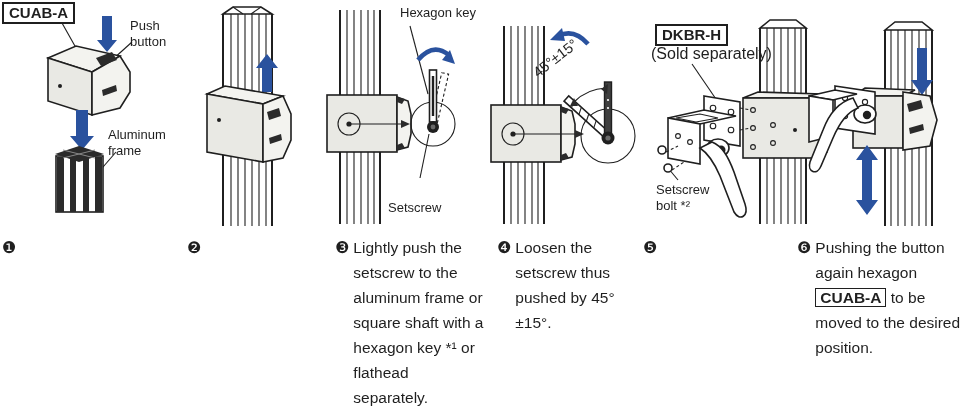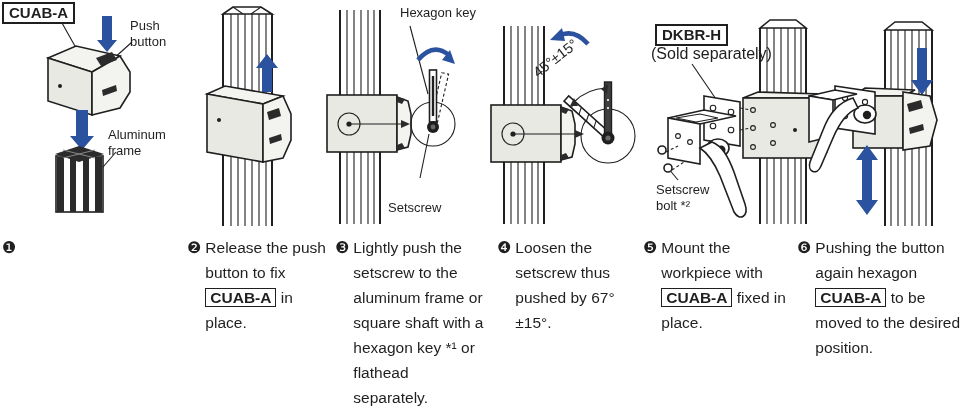--- a/index.html
+++ b/index.html
@@ -238,32 +238,30 @@
 
       <polygon class="blue" points="72,145 83,160 77,160 77,200 83,200 72,215 61,200 67,200 67,160 61,160"></polygon>
     </svg>
   </div>
 
   <div class="step" style="left:2px;width:182px;">
     <span class="n">❶</span>
   </div>
   <div class="step" style="left:187px;width:142px;">
     <span class="n">❷</span>
-    <span class="t"><span>Release the push button to fix </span><span class="pn">CUAB-A</span><span> in place.</span></span>
   </div>
   <div class="step" style="left:335px;width:152px;">
     <span class="n">❸</span>
     <span class="t"><span>Lightly push the setscrew to the aluminum frame or square shaft with a hexagon key *¹ or flathead separately.</span><span></span></span>
   </div>
   <div class="step" style="left:497px;width:140px;">
     <span class="n">❹</span>
-    <span class="t"><span>Loosen the setscrew thus pushed by 67° ±15°.</span><span></span></span>
+    <span class="t"><span>Loosen the setscrew thus pushed by 45° ±15°.</span><span></span></span>
   </div>
   <div class="step" style="left:643px;width:148px;">
     <span class="n">❺</span>
-    <span class="t"><span>Mount the workpiece with </span><span class="pn">CUAB-A</span><span> fixed in place.</span></span>
   </div>
   <div class="step" style="left:797px;width:176px;">
     <span class="n">❻</span>
     <span class="t"><span>Pushing the button again hexagon </span><span class="pn">CUAB-A</span><span> to be moved to the desired position.</span></span>
   </div>
 
 </div>
 
 </body></html>

